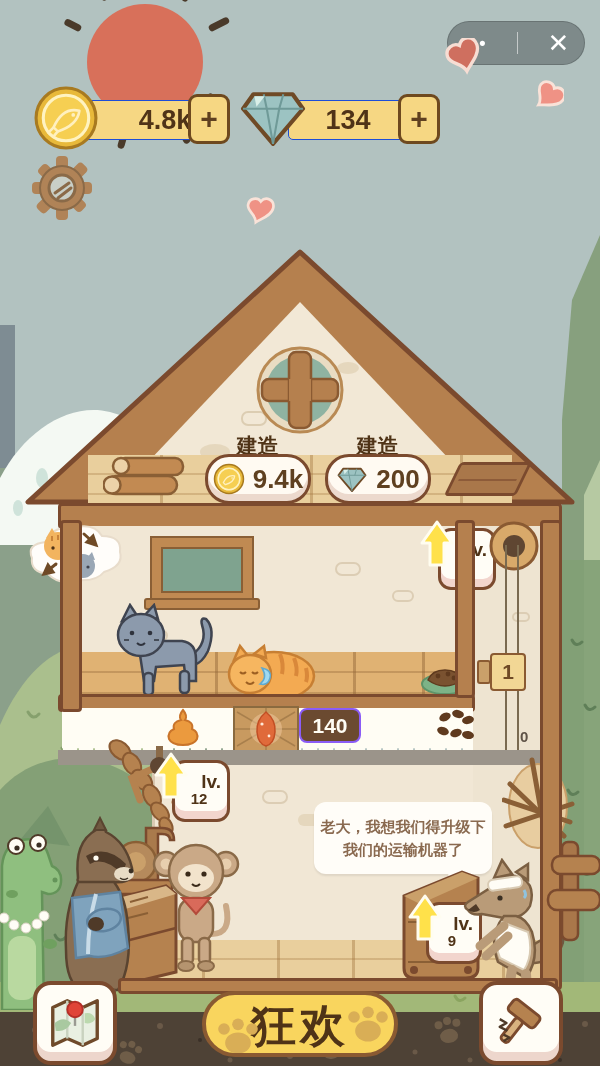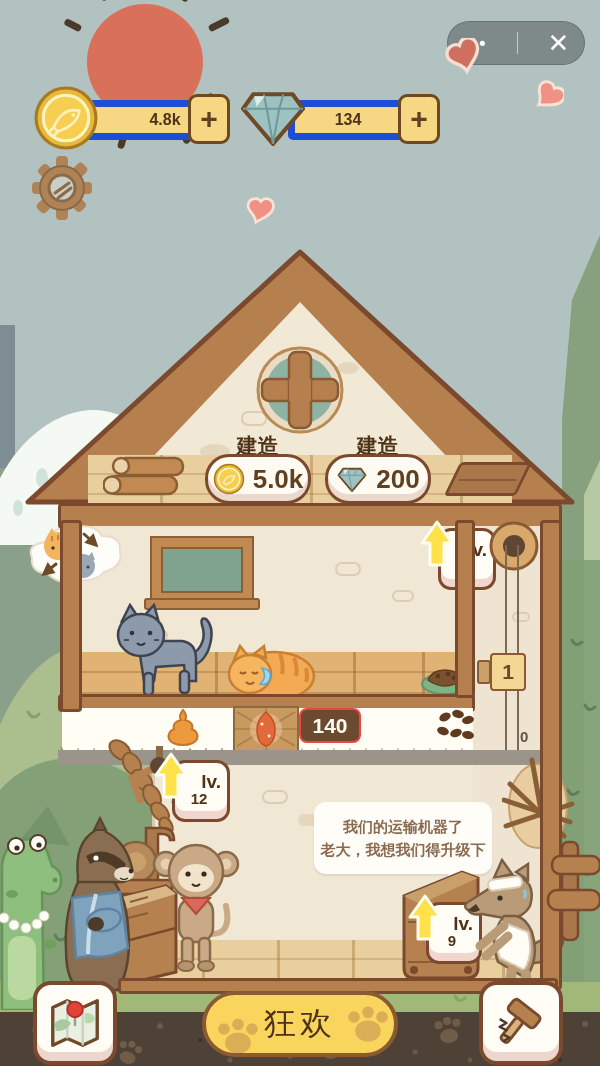--- a/index.html
+++ b/index.html
@@ -12,22 +12,22 @@
   .wall{background:#f1e7d5;box-sizing:border-box;}
   .planks{background-color:#e0b273;
     background-image:repeating-linear-gradient(90deg,rgba(0,0,0,0) 0 66px,rgba(143,99,53,.45) 66px 69px),
                      repeating-linear-gradient(180deg,rgba(0,0,0,0) 0 19px,rgba(143,99,53,.35) 19px 21px);}
   .planks-light{background-color:#e9cf9d;
     background-image:repeating-linear-gradient(90deg,rgba(0,0,0,0) 0 72px,rgba(160,115,60,.4) 72px 75px),
                      repeating-linear-gradient(180deg,rgba(0,0,0,0) 0 18px,rgba(160,115,60,.3) 18px 20px);}
   .patch{border:2px solid #dccdb4;border-radius:7px;box-sizing:border-box;}
   .patch-fill{background:#e5d7bd;border:none;border-radius:8px;}
   
-  .cur-bar{position:absolute;background:#f6d783;border:7px solid #1d4ed8;border-radius:5px;
-           box-sizing:border-box;color:#4f3317;font-weight:bold;font-size:16px;
+  .cur-bar{position:absolute;background:#f6d783;border:1px solid #1d4ed8;border-radius:5px;
+           box-sizing:border-box;color:#4f3317;font-weight:bold;font-size:27px;
            display:flex;align-items:center;justify-content:center;}
   .cur-plus{position:absolute;background:#f6d783;border:3px solid #6e491f;border-radius:9px;
            box-sizing:border-box;color:#5f4020;font-weight:bold;font-size:30px;line-height:1;
            display:flex;align-items:center;justify-content:center;padding:0;cursor:pointer;}
   
   .capsule{background:rgba(122,133,133,.92);border:1px solid rgba(90,100,100,.6);border-radius:22px;
            display:flex;align-items:center;justify-content:space-around;color:#fff;}
   .capsule .dots{font-size:18px;letter-spacing:2px;font-weight:bold;}
   .capsule .x{font-size:26px;font-weight:bold;line-height:1;}
   .capsule .div{width:1px;height:22px;background:rgba(255,255,255,.55);}
@@ -42,39 +42,39 @@
   .lv-text{position:absolute;inset:2px 6px 6px 2px;display:flex;flex-direction:column;align-items:center;
            justify-content:center;color:#4f3317;font-weight:bold;line-height:1.0;}
   .lv-prefix{font-size:19px;align-self:flex-end;}
   .lv-num{font-size:15px;}
   .lv-arrow{position:absolute;left:-22px;top:-12px;}
   
   .conveyor{position:absolute;background:#fffdf4;}
   .conveyor::after{content:"";position:absolute;left:0;right:0;bottom:-7px;height:8px;
       background-image:radial-gradient(circle at 8px 0px,#fffdf4 7px,rgba(0,0,0,0) 8px);
       background-size:16px 8px;background-repeat:repeat-x;}
-  .count-box{position:absolute;background:#6b4a30;border:2px solid #ef4444;border-radius:8px;
+  .count-box{position:absolute;background:#6b4a30;border:2px solid #8b5cf6;border-radius:8px;
       color:#fffdf4;font-weight:bold;font-size:21px;display:flex;align-items:center;justify-content:center;box-sizing:border-box;}
   .floor-tag{position:absolute;background:#f2d795;border:2px solid #8a5a32;border-radius:4px;
       color:#6f4a26;font-weight:bold;font-size:21px;display:flex;align-items:center;justify-content:center;box-sizing:border-box;}
   .rope{position:absolute;width:2px;background:#7a6a50;}
   .zero{position:absolute;color:#5f5347;font-weight:bold;font-size:15px;text-shadow:0 0 2px #f1e7d5;}
   
   .speech{position:absolute;background:#fffdf8;border-radius:12px;color:#8a6a50;font-weight:bold;
       font-size:15px;line-height:1.55;display:flex;flex-direction:column;align-items:center;
       justify-content:center;box-shadow:0 2px 2px rgba(0,0,0,.08);}
   .speech::after{content:"";position:absolute;right:26px;bottom:-12px;width:0;height:0;
       border-top:14px solid #fffdf8;border-right:16px solid transparent;border-left:2px solid transparent;}
   
   .sq-btn{position:absolute;width:84px;height:84px;background:#fffdf6;border:4px solid #7b4a2e;
       border-radius:18px;box-shadow:inset 0 -9px 0 #edd6cc;box-sizing:border-box;
       display:flex;align-items:center;justify-content:center;cursor:pointer;padding:0;}
   .carnival{position:absolute;background:#f9d55e;border:4px solid #8a5a32;border-radius:33px;
-      box-sizing:border-box;display:flex;align-items:center;justify-content:center;
-      color:#4f3317;font-weight:normal;font-size:32px;letter-spacing:4px;cursor:pointer;overflow:hidden;}
+      box-sizing:border-box;display:flex;justify-content:center;
+      color:#4f3317;font-weight:bold;font-size:45px;letter-spacing:4px;cursor:pointer;overflow:hidden;}
   .win-frame{position:absolute;background:#7fa38f;border:9px solid #c08a52;
       box-shadow:0 0 0 2px #8a5f35, inset 0 0 0 2px #8a5f35;box-sizing:border-box;}
   .trapdoor{position:absolute;background:#a9774a;border:3px solid #7b4a2e;border-radius:4px;
       transform:skewX(-26deg);box-sizing:border-box;}
   .trapdoor::after{content:"";position:absolute;left:4px;right:4px;top:50%;height:2px;background:#7b4a2e;opacity:.6;}
 </style>
 </head>
 <body>
 
 <div id="app">
@@ -218,21 +218,21 @@
 
   <div class="build-label" style="left:205px;top:432px;width:105px">建造</div>
   <div class="pill-btn" style="left:205px;top:454px;width:106px;height:50px">
     <svg width="32" height="32" viewBox="0 0 62 62">
       <circle cx="31" cy="31" r="28" fill="#e8b93a" stroke="#a87a20" stroke-width="3"></circle>
       <circle cx="31" cy="31" r="22" fill="#f6cf52"></circle>
       <circle cx="31" cy="31" r="21" fill="none" stroke="#fff3c0" stroke-width="3"></circle>
       <path d="M20,38 Q28,22 42,25 Q41,37 24,42 Z" fill="none" stroke="#fff0bf" stroke-width="2.5" stroke-linejoin="round"></path>
       <circle cx="37" cy="29" r="1.6" fill="#fff0bf"></circle>
     </svg>
-    <span>5.0k</span>
+    <span>9.4k</span>
   </div>
   <div class="build-label" style="left:325px;top:432px;width:105px">建造</div>
   <div class="pill-btn" style="left:325px;top:454px;width:106px;height:50px">
     <svg width="32" height="28" viewBox="0 0 66 60">
       <polygon points="33,56 4,22 14,8 52,8 62,22" fill="#9cc3c2" stroke="#6f4a26" stroke-width="4" stroke-linejoin="round"></polygon>
       <path d="M4,22 L62,22 M24,8 L27,22 L33,56 M43,8 L39,22" fill="none" stroke="#6f9a98" stroke-width="2"></path>
       <polygon points="15,10 25,10 17,20" fill="#d9efe8"></polygon>
     </svg>
     <span>200</span>
   </div>
@@ -480,22 +480,22 @@
     <path d="M40,48 q4,4 8,0" stroke="#3a2a1a" stroke-width="2" fill="none"></path>
     <rect x="27" y="62" width="34" height="44" rx="14" fill="#caa987" stroke="#8a6a48" stroke-width="2.5"></rect>
     <polygon points="30,62 58,62 44,78" fill="#d96a5a" stroke="#b34a3a" stroke-width="2"></polygon>
     <rect x="30" y="102" width="11" height="26" rx="5" fill="#caa987" stroke="#8a6a48" stroke-width="2.5"></rect>
     <rect x="47" y="102" width="11" height="26" rx="5" fill="#caa987" stroke="#8a6a48" stroke-width="2.5"></rect>
     <ellipse cx="34" cy="130" rx="8" ry="5" fill="#b5946f" stroke="#8a6a48" stroke-width="2"></ellipse>
     <ellipse cx="54" cy="130" rx="8" ry="5" fill="#b5946f" stroke="#8a6a48" stroke-width="2"></ellipse>
   </svg>
 
   <div class="speech" style="left:314px;top:802px;width:178px;height:72px">
+    <span>老大，我想我们得升级下</span>
     <span>我们的运输机器了</span>
-    <span>老大，我想我们得升级下</span>
   </div>
 
   <svg class="abs" style="left:398px;top:864px" width="96" height="122" viewBox="0 0 96 122">
     <path d="M6,32 L64,8 L80,14 L80,104 Q80,114 68,114 L16,114 Q6,114 6,104 Z" fill="#b5824f" stroke="#7b4a2e" stroke-width="3"></path>
     <polygon points="6,32 64,8 80,14 22,40" fill="#caa06a"></polygon>
     <path d="M10,58 h66 M10,98 h66" stroke="#8a5f35" stroke-width="2"></path>
     <circle cx="16" cy="106" r="4" fill="#7b4a2e"></circle>
       <circle cx="70" cy="106" r="4" fill="#7b4a2e"></circle>
     <polygon points="30,86 37,54 44,86" fill="#efe0c0" stroke="#c9b890" stroke-width="2"></polygon>
     <polygon points="50,86 57,54 64,86" fill="#efe0c0" stroke="#c9b890" stroke-width="2"></polygon>

